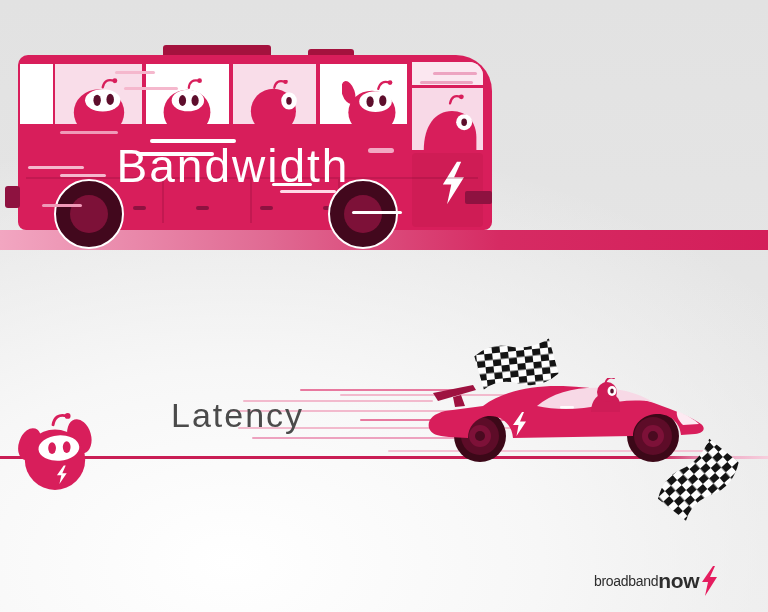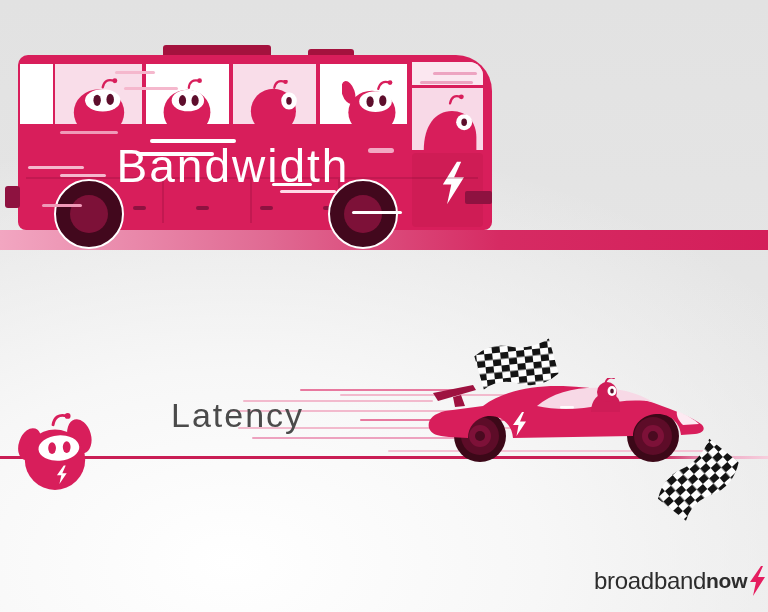--- a/index.html
+++ b/index.html
@@ -34,21 +34,21 @@
     background:linear-gradient(90deg,#f2a6c1 0%,#e06a93 35%,#d62b63 65%,#d41e5a 100%);}
   
   .track-line{position:absolute;left:0;top:456px;width:768px;height:3px;z-index:2;
     background:linear-gradient(90deg,#c91e55 0%,#c91e55 86%,#ec9dbd 92%,#f6cfdd 100%);}
   .latency-label{position:absolute;left:171px;top:396px;color:#4b4b4b;font-size:34px;font-weight:400;letter-spacing:2px;z-index:3;}
   .mascot{position:absolute;left:18px;top:403px;width:74px;height:94px;z-index:4;}
   .car{position:absolute;left:425px;top:378px;width:285px;height:88px;z-index:3;}
   .flag{position:absolute;z-index:4;}
   
   .logo{position:absolute;left:594px;top:566px;display:flex;align-items:center;z-index:5;color:#2d2d2d;}
-  .logo .p1{font-size:24px;font-weight:500;letter-spacing:-0.3px;}
+  .logo .p1{font-size:14px;font-weight:500;letter-spacing:-0.3px;}
   .logo .p2{font-size:21px;font-weight:800;letter-spacing:-0.3px;}
   .logo svg{margin-left:2px;}
 </style>
 </head>
 <body>
 
 <div class="stage">
 
   <div class="bus">
     <div class="hatch" style="left:145px;top:0;width:108px;height:13px;"></div>

